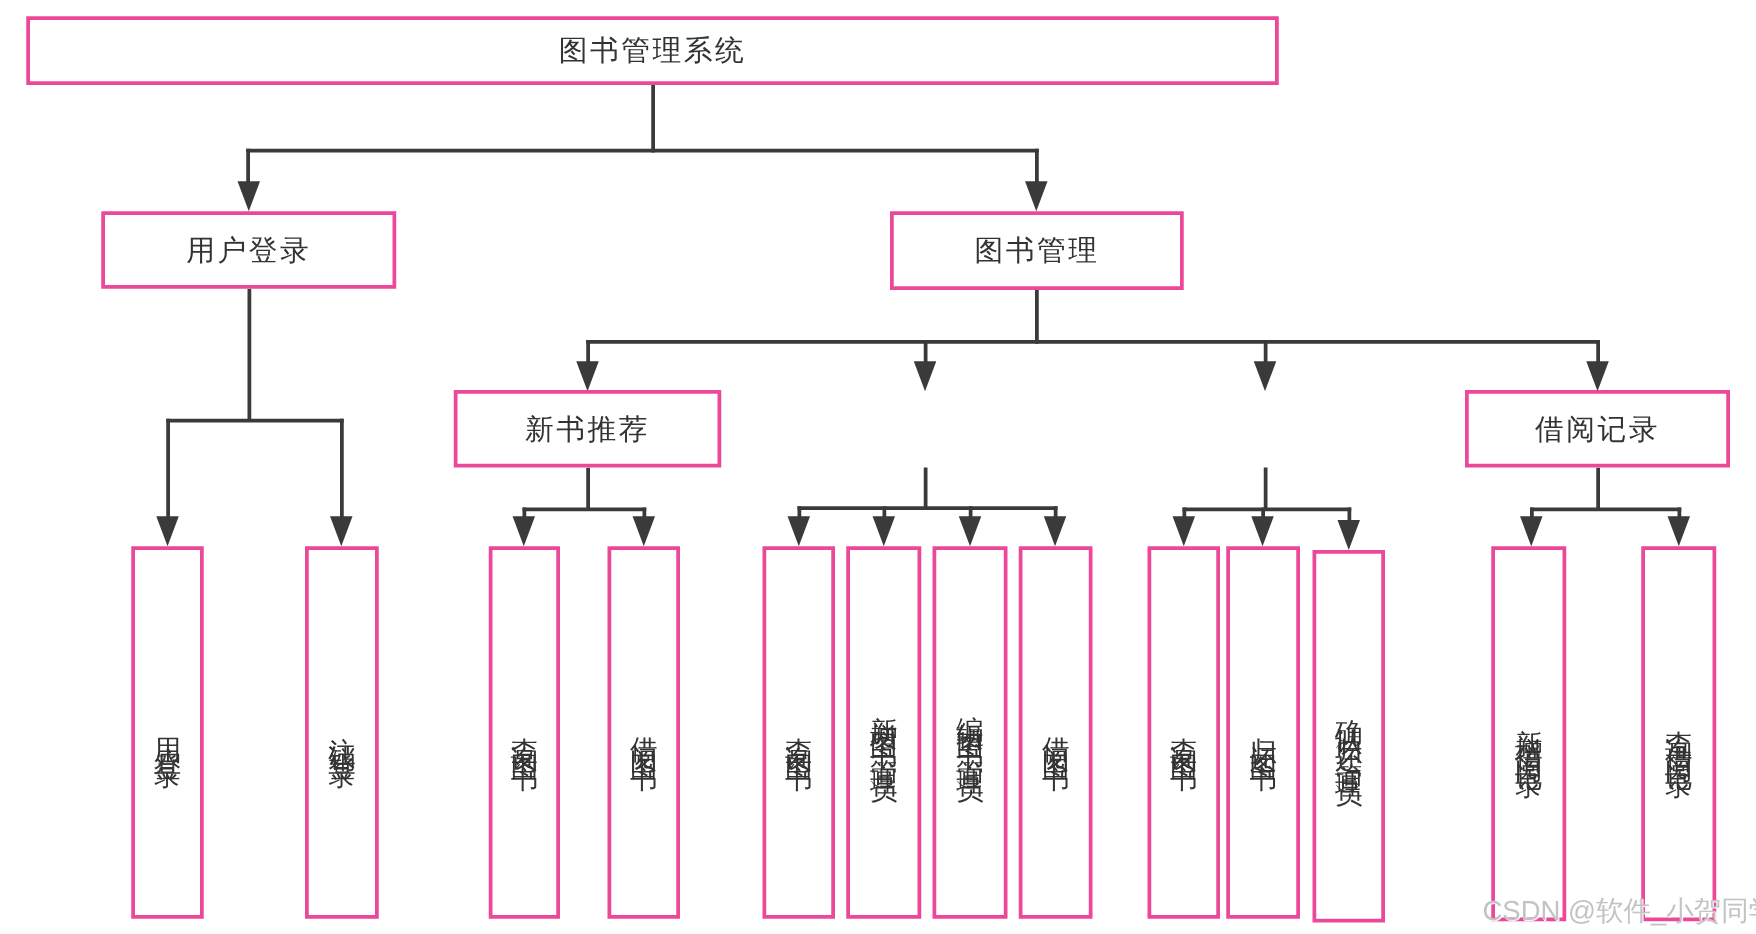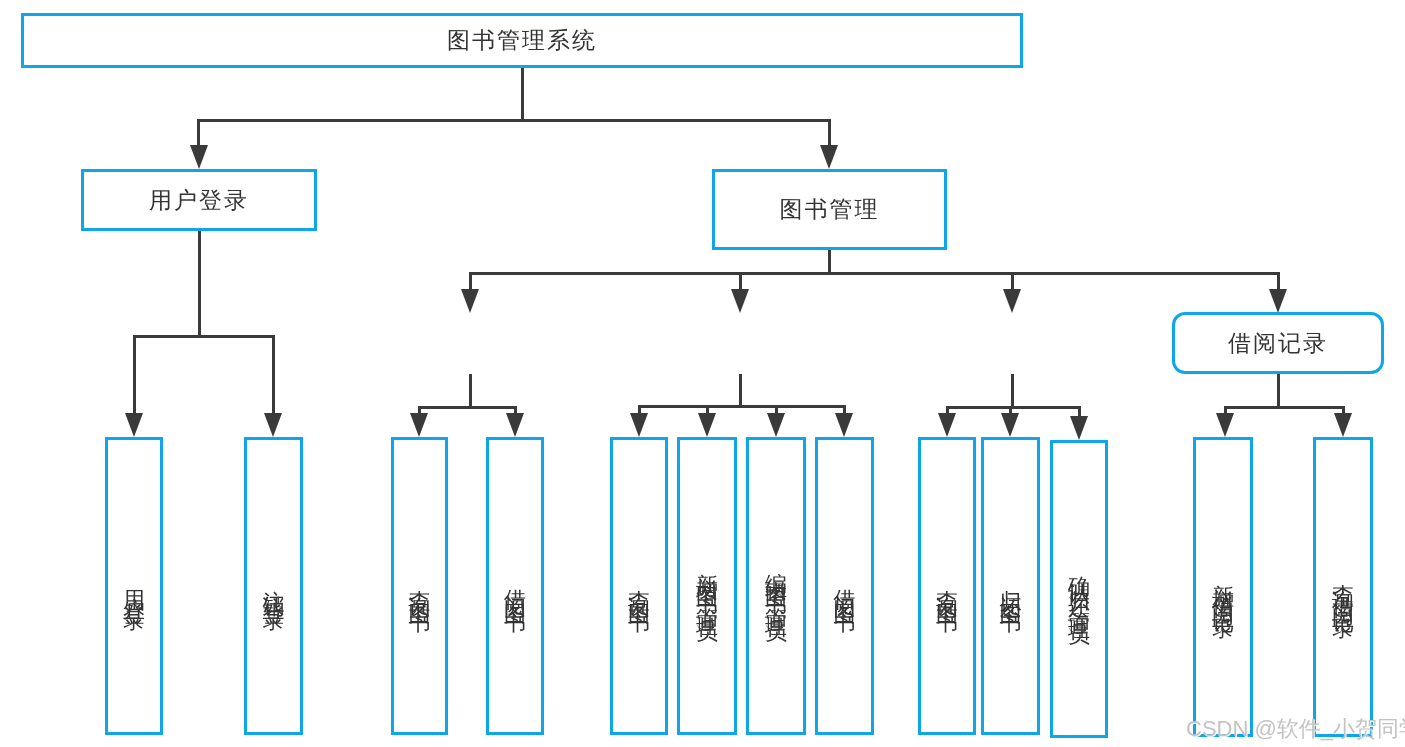--- a/index.html
+++ b/index.html
@@ -13,21 +13,21 @@
   }
   #canvas {
     position: relative;
     width: 1405px;
     height: 747px;
     background: #ffffff;
   }
   .node {
     position: absolute;
     box-sizing: border-box;
-    border: 3px solid #0ea5e9;
+    border: 3px solid #ec4899;
     background: #ffffff;
     color: #333333;
     display: flex;
     align-items: center;
     justify-content: center;
     z-index: 2;
   }
   .hbox {
     font-size: 23px;
     letter-spacing: 2px;
@@ -126,26 +126,27 @@
   <div class="line" style="left:1224px;top:406px;width:121px;height:3px;"></div>
   <div class="line" style="left:1224px;top:406px;width:3px;height:11px;"></div>
   <div class="arrow" style="left:1216px;top:413px;"></div>
   <div class="line" style="left:1342px;top:406px;width:3px;height:11px;"></div>
   <div class="arrow" style="left:1334px;top:413px;"></div>
 
   <div class="node hbox" style="left:21px;top:13px;width:1002px;height:55px;">图书管理系统</div>
 
   <div class="node hbox" style="left:81px;top:169px;width:236px;height:62px;">用户登录</div>
 
-  <div class="node hbox" style="left:712px;top:169px;width:235px;height:81px;text-align:center;">图书管理</div>
+  <div class="node hbox" style="left:712px;top:169px;width:235px;height:63px;text-align:center;">图书管理</div>
+
+  <div class="node hbox" style="left:363px;top:312px;width:214px;height:62px;">新书推荐</div>
 
 
 
-
-  <div class="node hbox" style="left:1172px;top:312px;width:212px;height:62px;border-radius:13px;">借阅记录</div>
+  <div class="node hbox" style="left:1172px;top:312px;width:212px;height:62px;">借阅记录</div>
 
   <div class="node vbox" style="left:105px;top:437px;width:58px;height:298px;">用户登录</div>
   <div class="node vbox" style="left:244px;top:437px;width:59px;height:298px;">注销登录</div>
 
   <div class="node vbox" style="left:391px;top:437px;width:57px;height:298px;">查询图书</div>
   <div class="node vbox" style="left:486px;top:437px;width:58px;height:298px;">借阅图书</div>
 
   <div class="node vbox" style="left:610px;top:437px;width:58px;height:298px;">查询图书</div>
   <div class="node vbox" style="left:677px;top:437px;width:60px;height:298px;">新增图书（管理员）</div>
   <div class="node vbox" style="left:746px;top:437px;width:60px;height:298px;">编辑图书（管理员）</div>

